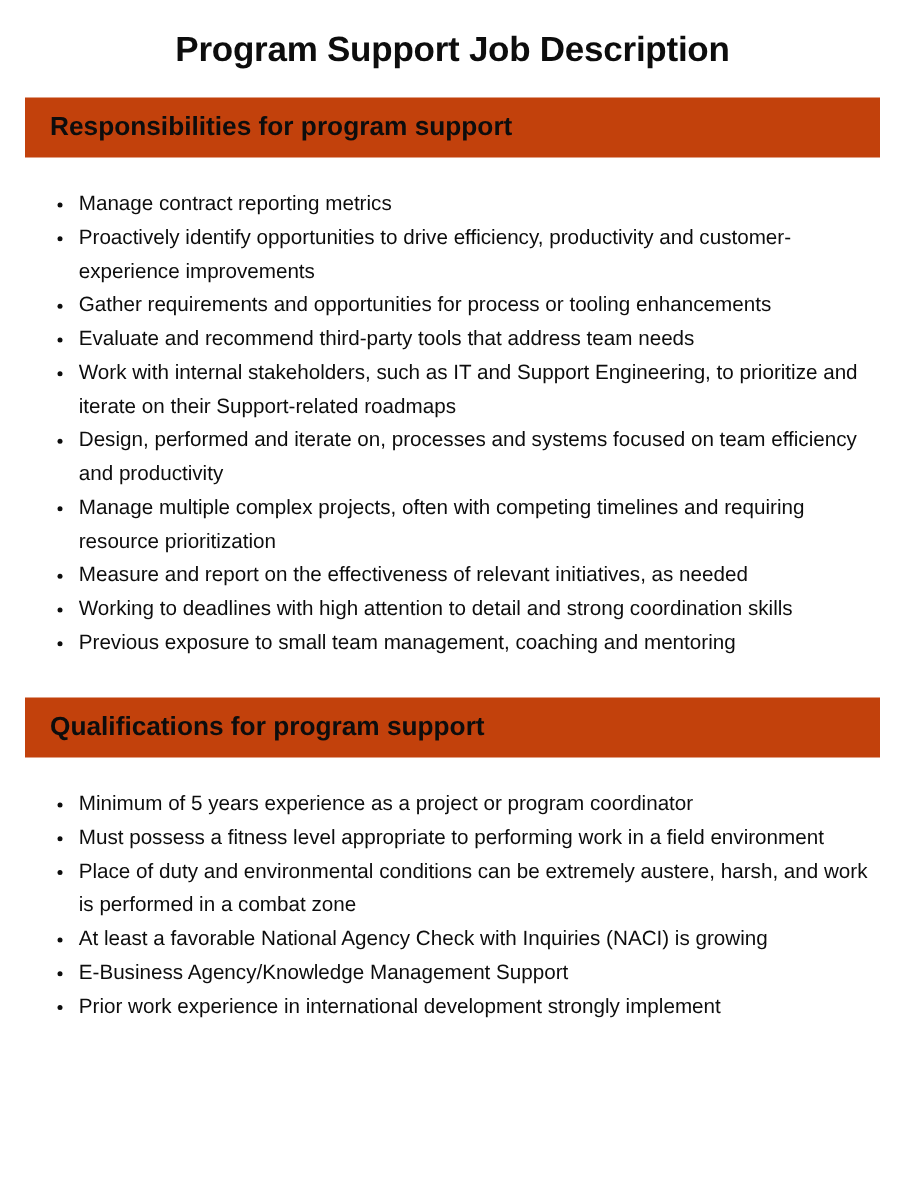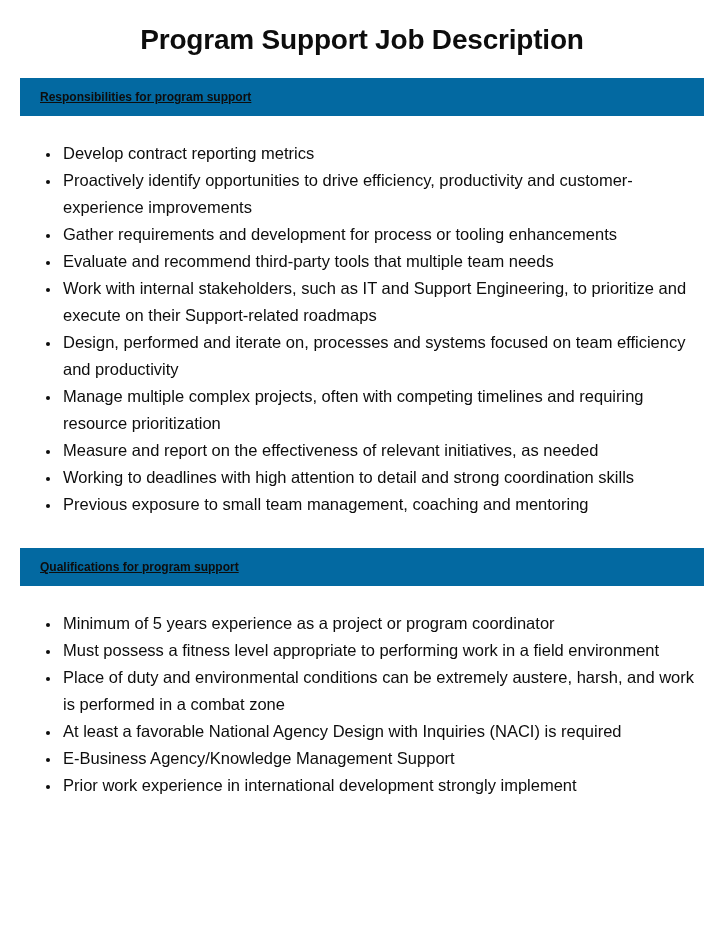--- a/index.html
+++ b/index.html
@@ -22,26 +22,25 @@
     padding-top: 8px;
     margin-bottom: 22px;
     letter-spacing: -0.2px;
   }
   .intro {
     font-size: 16.5px;
     line-height: 27px;
     margin-bottom: 28px;
   }
   .section-header {
-    background: #0369a1;
-    font-size: 12px;
+    background: #c2410c;
+    font-size: 21px;
     font-weight: 700;
     padding: 12px 20px;
     margin-bottom: 24px;
-    text-decoration: underline;
   }
   .bullet-list {
     list-style: disc;
     padding-left: 41px;
     padding-right: 4px;
     margin-bottom: 30px;
   }
   .bullet-list li {
     font-size: 16.5px;
     line-height: 27px;
@@ -55,38 +54,38 @@
 <body>
 
 <div class="page">
 
   <h1 class="doc-title">Program Support Job Description</h1>
 
 
   <div class="section">
     <div class="section-header">Responsibilities for program support</div>
     <ul class="bullet-list">
-      <li>Develop contract reporting metrics</li>
+      <li>Manage contract reporting metrics</li>
       <li>Proactively identify opportunities to drive efficiency, productivity and customer-experience improvements</li>
-      <li>Gather requirements and development for process or tooling enhancements</li>
-      <li>Evaluate and recommend third-party tools that multiple team needs</li>
-      <li>Work with internal stakeholders, such as IT and Support Engineering, to prioritize and execute on their Support-related roadmaps</li>
+      <li>Gather requirements and opportunities for process or tooling enhancements</li>
+      <li>Evaluate and recommend third-party tools that address team needs</li>
+      <li>Work with internal stakeholders, such as IT and Support Engineering, to prioritize and iterate on their Support-related roadmaps</li>
       <li>Design, performed and iterate on, processes and systems focused on team efficiency and productivity</li>
       <li>Manage multiple complex projects, often with competing timelines and requiring resource prioritization</li>
       <li>Measure and report on the effectiveness of relevant initiatives, as needed</li>
       <li>Working to deadlines with high attention to detail and strong coordination skills</li>
       <li>Previous exposure to small team management, coaching and mentoring</li>
     </ul>
   </div>
 
   <div class="section">
     <div class="section-header">Qualifications for program support</div>
     <ul class="bullet-list">
       <li>Minimum of 5 years experience as a project or program coordinator</li>
       <li>Must possess a fitness level appropriate to performing work in a field environment</li>
       <li>Place of duty and environmental conditions can be extremely austere, harsh, and work is performed in a combat zone</li>
-      <li>At least a favorable National Agency Design with Inquiries (NACI) is required</li>
+      <li>At least a favorable National Agency Check with Inquiries (NACI) is growing</li>
       <li>E-Business Agency/Knowledge Management Support</li>
       <li>Prior work experience in international development strongly implement</li>
     </ul>
   </div>
 
 </div>
 
 </body></html>

